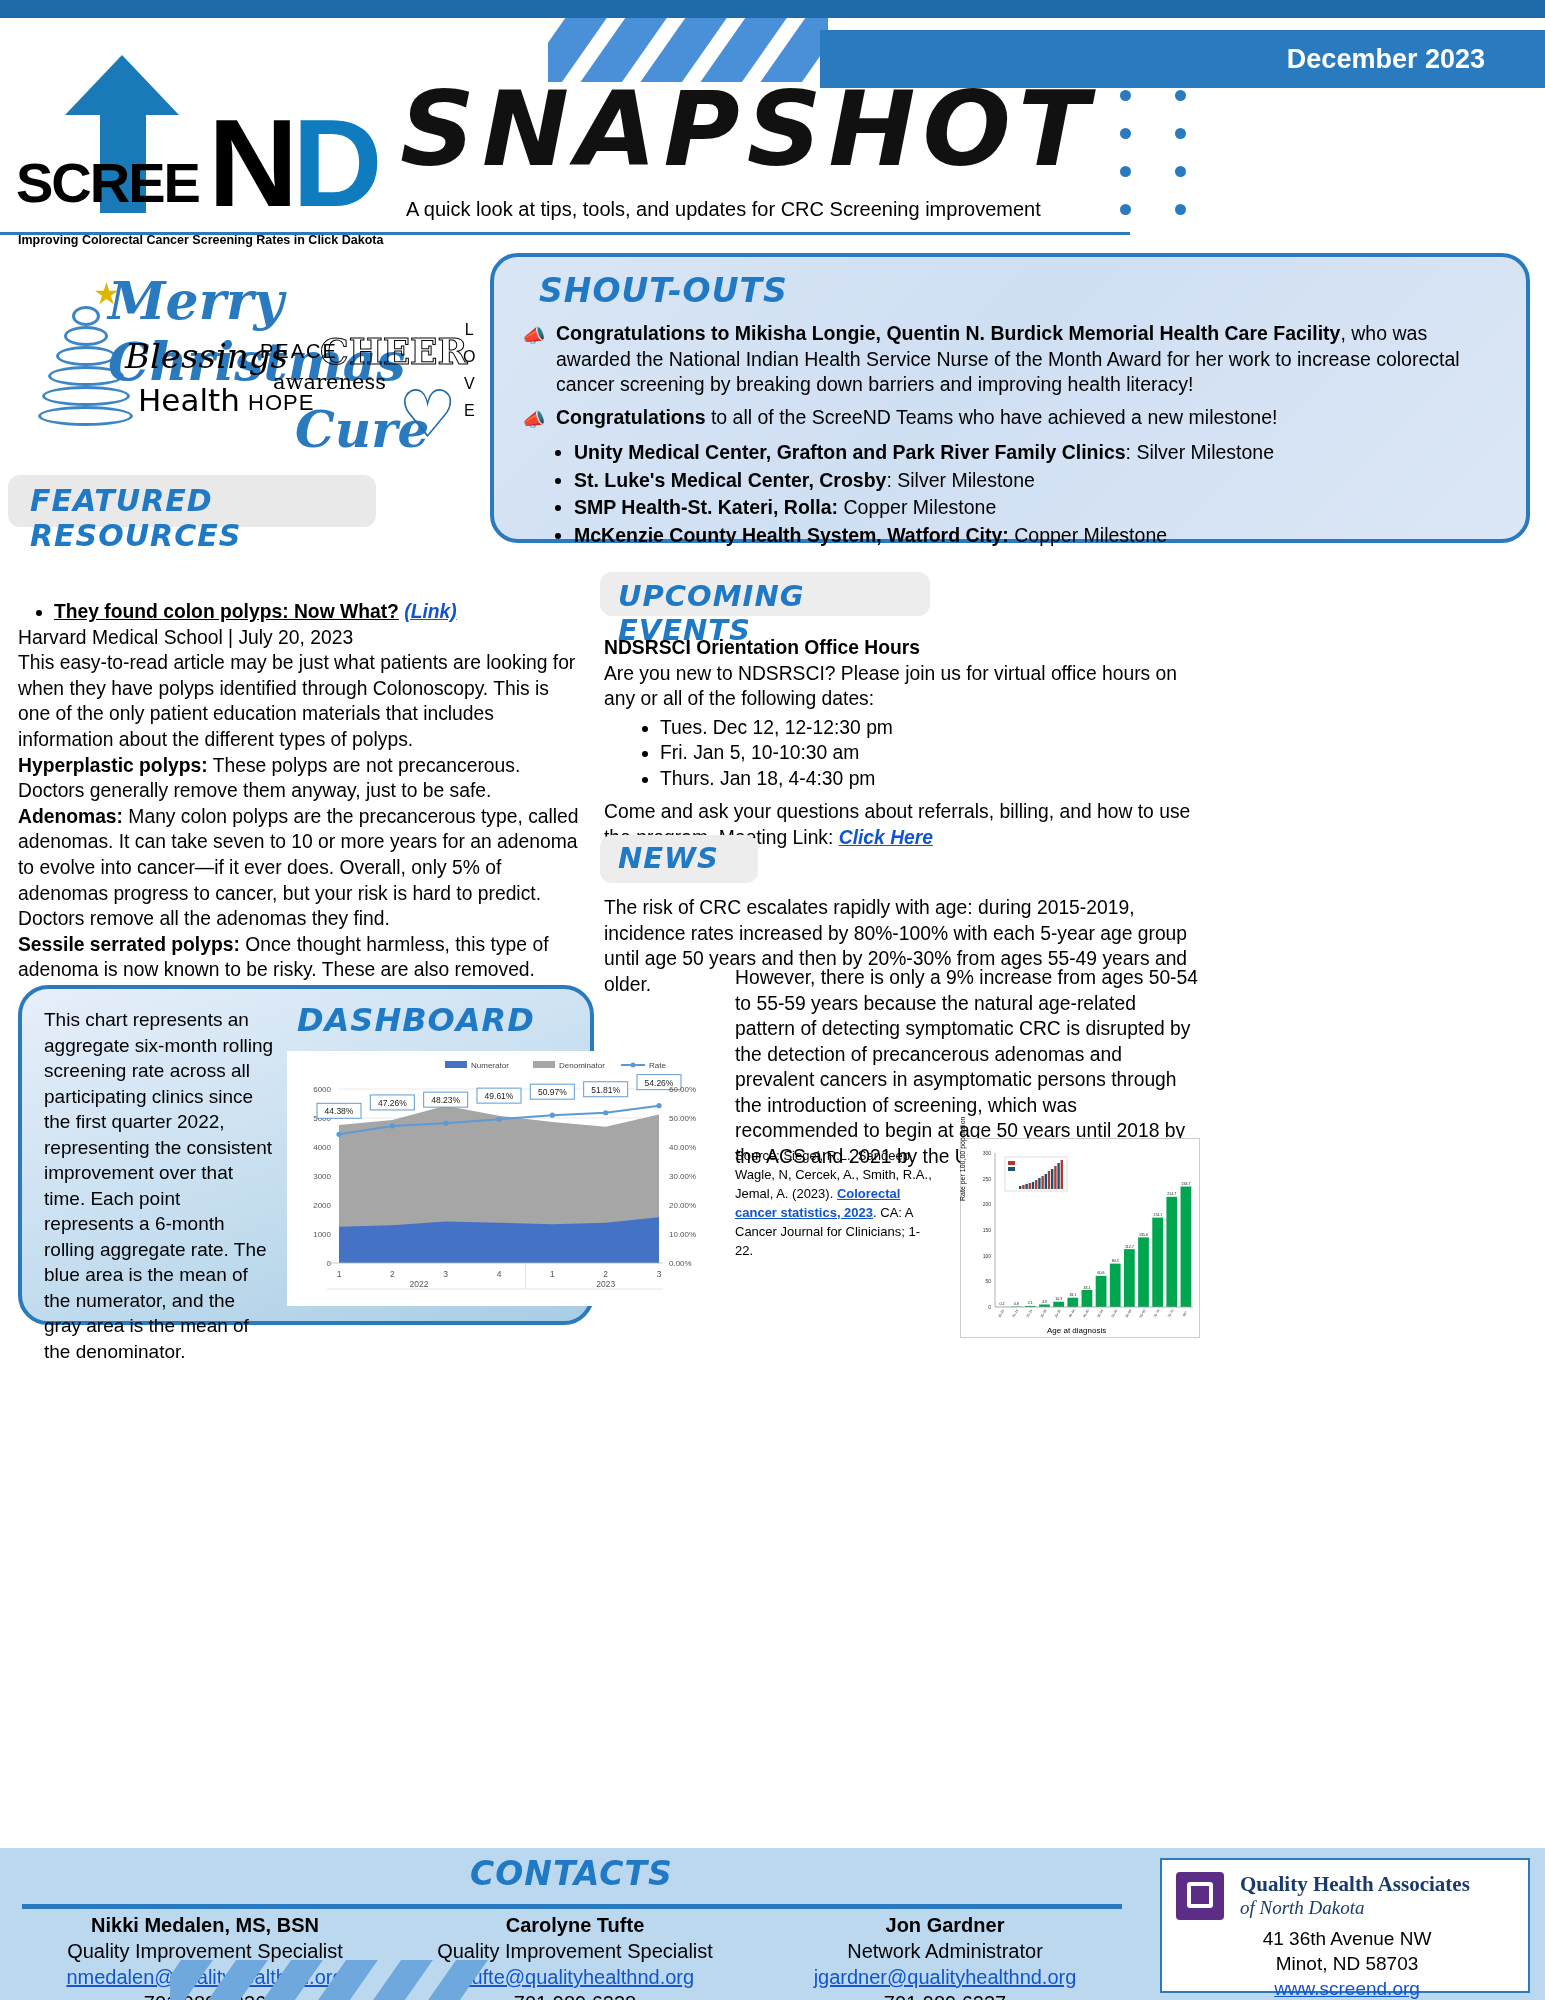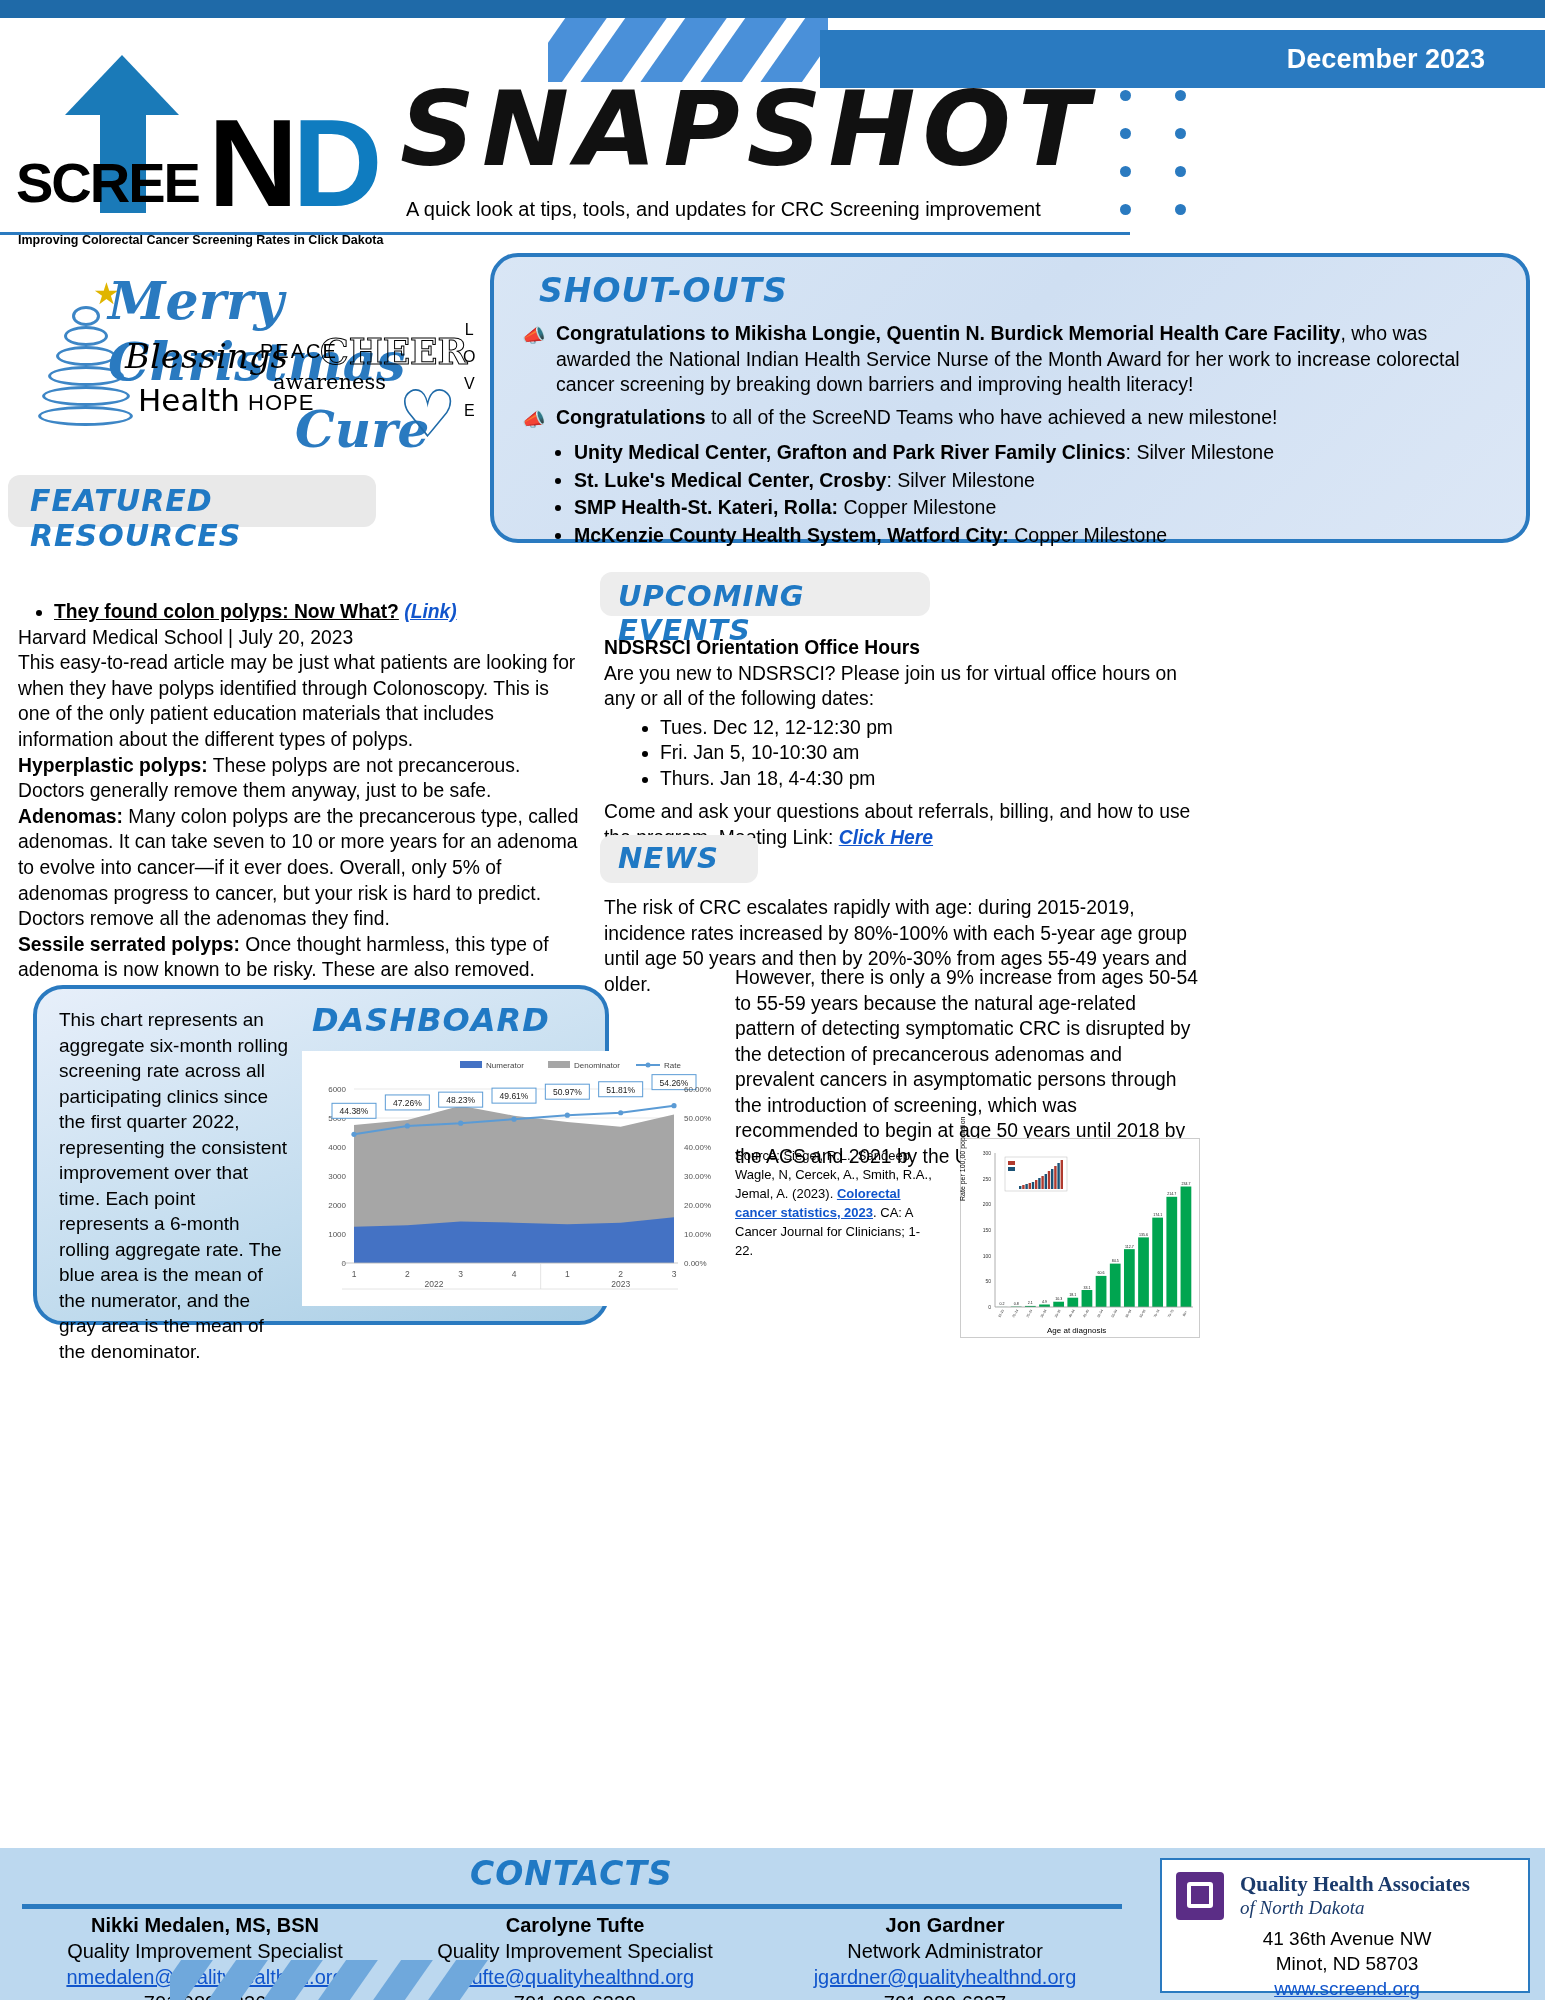--- a/index.html
+++ b/index.html
@@ -79,21 +79,21 @@
   .ue-list { list-style:disc; margin:3px 0 8px 56px; }
   
   .news-badge { position:absolute; left:600px; top:835px; width:158px; height:48px;
     background:#ededed; border-radius:12px; }
   .news-badge span { position:absolute; left:18px; top:6px; font-size:29px; }
   .news-p1 { position:absolute; left:604px; top:895px; width:595px; font-size:19.3px; line-height:25.5px; }
   .news-p2 { position:absolute; left:735px; top:965px; width:465px; font-size:19.3px; line-height:25.5px; }
   .src { position:absolute; left:735px; top:1140px; width:200px; font-size:13px; line-height:19px;margin-top:6px; }
 
   
-  .dash { position:absolute; left:33px; top:985px; width:576px; height:340px;
+  .dash { position:absolute; left:18px; top:985px; width:576px; height:340px;
     border:4px solid #2a7ac0; border-radius:30px;
     background:linear-gradient(160deg,#e7effa 0%,#c2dcee 60%,#a8cde4 100%); }
   .dash-title { position:absolute; left:275px; top:12px; font-size:32px; }
   .dash-text { position:absolute; left:22px; top:18px; width:230px; font-size:19px; line-height:25.5px; }
   .chartbox { position:absolute; left:265px; top:62px; width:428px; height:255px; background:#fff; }
 
   
   .minichart { position:absolute; left:960px; top:1138px; width:240px; height:200px;
     background:#fff; border:1px solid #ccc; }
   .mc-ylabel { position:absolute; left:-2px; top:62px; font-size:7px;

